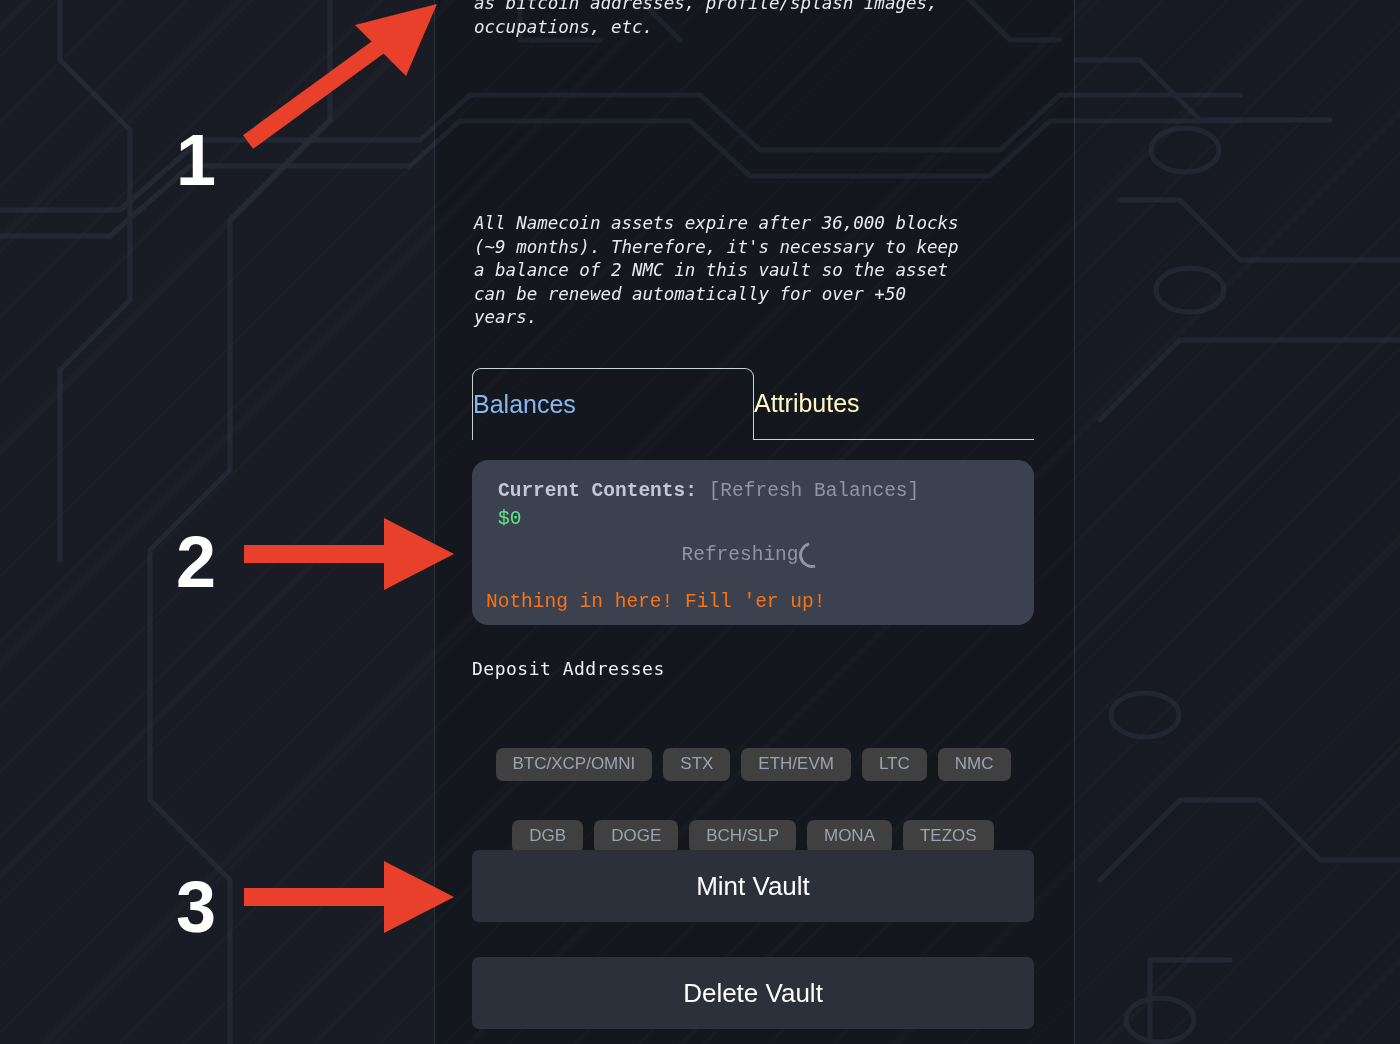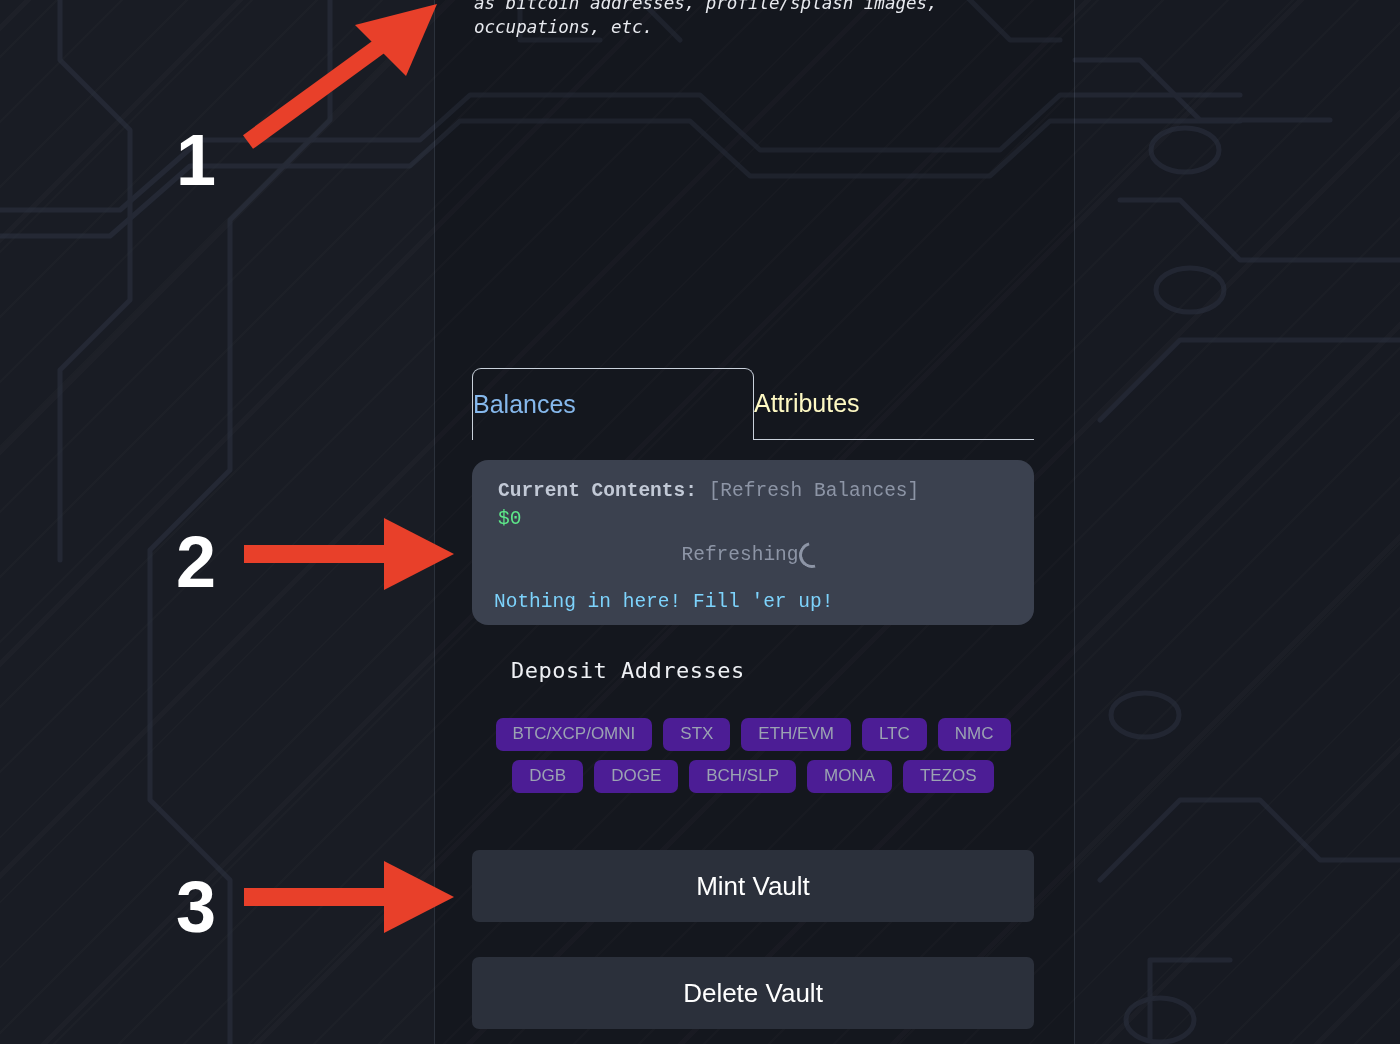--- a/index.html
+++ b/index.html
@@ -120,43 +120,44 @@
   }
   .spinner{
     width:26px; height:26px; border-radius:50%;
     border:3px solid #8d95a6;
     border-right-color:transparent;
     border-top-color:transparent;
     transform:rotate(30deg);
     display:inline-block;
   }
   .bal-empty{
-    position:absolute; left:22px; bottom:12px;
-    font-size:19.5px; color:#7dd3fc;margin-top:36px;
+    position:absolute; left:14px; bottom:12px;
+    font-size:19.5px; color:#f97316;margin-top:36px;
   }
 
   
   .dep-title{
     position:absolute; top:658px; left:37px;
     font-family:"DejaVu Sans Mono","Liberation Mono",monospace;
-    font-size:22px; color:#eef0f4; letter-spacing:0.5px;margin-left:39px;
+    font-size:18px; color:#eef0f4; letter-spacing:0.5px;
   }
   .chips{
     position:absolute; top:718px; left:37px; width:562px;
     display:flex; flex-wrap:wrap; justify-content:center;
     gap:9px 11px;
   }
   .chip{
-    background:#4c1d95;
+    background:#404040;
     color:#9ba3b2;
     font-size:17px;
     padding:6px 17px 7px 17px;
     border-radius:7px;
     cursor:pointer;
     white-space:nowrap;
+    margin-top:30px;
   }
 
   
   .btn{
     position:absolute; left:37px; width:562px; height:72px;
     background:#2b303b;
     border-radius:7px;
     display:flex; align-items:center; justify-content:center;
     color:#ffffff; font-size:26px;
     cursor:pointer;
@@ -211,20 +212,25 @@
   <div class="bg-left"></div>
 </div>
 
 <div class="divider left"></div>
 <div class="divider right"></div>
 
 <div class="panel">
 
   <div class="desc p0">as bitcoin addresses, profile/splash images,
 occupations, etc.</div>
+  <div class="desc p2">All Namecoin assets expire after 36,000 blocks
+(~9 months). Therefore, it's necessary to keep
+a balance of 2 NMC in this vault so the asset
+can be renewed automatically for over +50
+years.</div>
 
   <div class="tabs">
     <div class="tab active">
       <span>Balances</span>
     </div>
     <div class="tab inactive">
       <span>Attributes</span>
     </div>
   </div>
 

